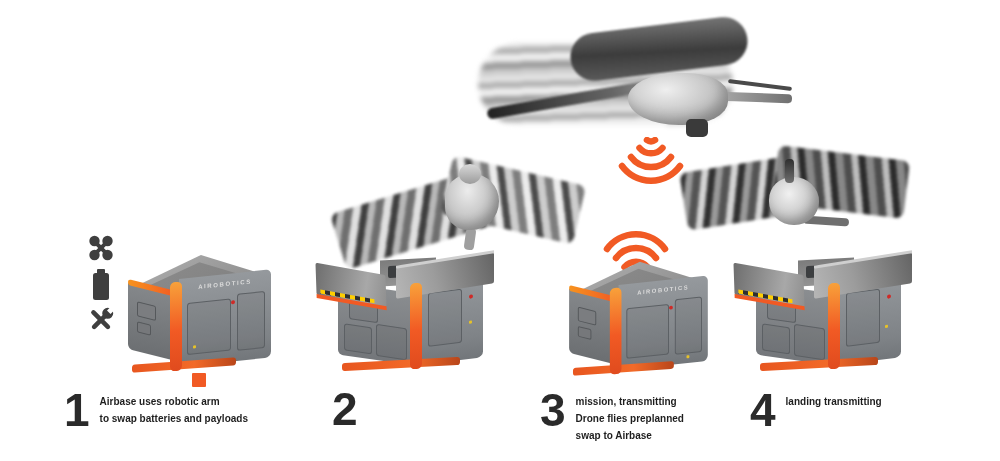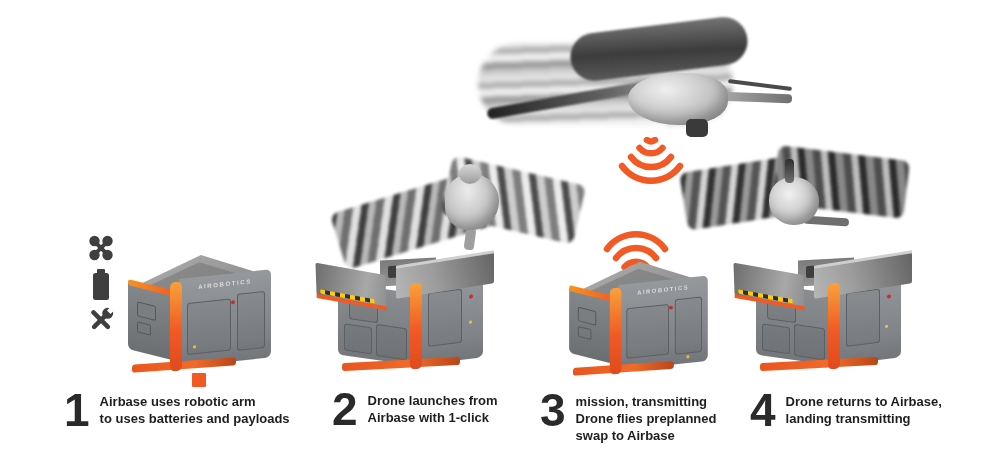--- a/index.html
+++ b/index.html
@@ -8,21 +8,21 @@
     overflow:hidden; font-family:"Liberation Sans", sans-serif;
   }
   .abs { position:absolute; }
 
   
   .step { position:absolute; display:flex; align-items:flex-start; }
   .step-number {
     font-size:46px; font-weight:600; color:#2a2a2a; line-height:38px;
     margin-right:11px; letter-spacing:-1px;
   }
-  .step-text { font-size:13px; font-weight:700; color:#1e1e1e; line-height:17px; padding-top:2px; }
+  .step-text { font-size:10px; font-weight:700; color:#1e1e1e; line-height:17px; padding-top:2px; }
 
   
   .mini-icon { position:absolute; }
 
   
   .wifi { position:absolute; width:70px; height:50px; }
   .wifi.down { transform:rotate(180deg); }
 
   
   .payload { position:absolute; left:192px; top:373px; width:14px; height:14px;
@@ -297,42 +297,37 @@
       <div class="ab-reddot" style="left:50px; top:22px;"></div>
       <div class="ab-ydot" style="left:48px; top:52px;"></div>
     </div>
     <div class="ab-skirt"></div>
   </div>
 
   <div class="step" style="left:64px; top:391px;">
     <div class="step-number">1</div>
     <div class="step-text">
       <div>Airbase uses robotic arm</div>
-      <div>to uses batteries and payloads</div>
+      <div>to swap batteries and payloads</div>
     </div>
   </div>
 
   <div class="step" style="left:332px; top:390px;">
     <div class="step-number">2</div>
-    <div class="step-text">
-      <div>Drone launches from</div>
-      <div>Airbase with 1-click</div>
-    </div>
   </div>
 
   <div class="step" style="left:540px; top:391px;">
     <div class="step-number">3</div>
     <div class="step-text">
       <div>mission, transmitting</div>
       <div>Drone flies preplanned</div>
       <div>swap to Airbase</div>
     </div>
   </div>
 
   <div class="step" style="left:750px; top:391px;">
     <div class="step-number">4</div>
     <div class="step-text">
-      <div>Drone returns to Airbase,</div>
       <div>landing transmitting</div>
     </div>
   </div>
 
 </div>
 
 </body></html>

